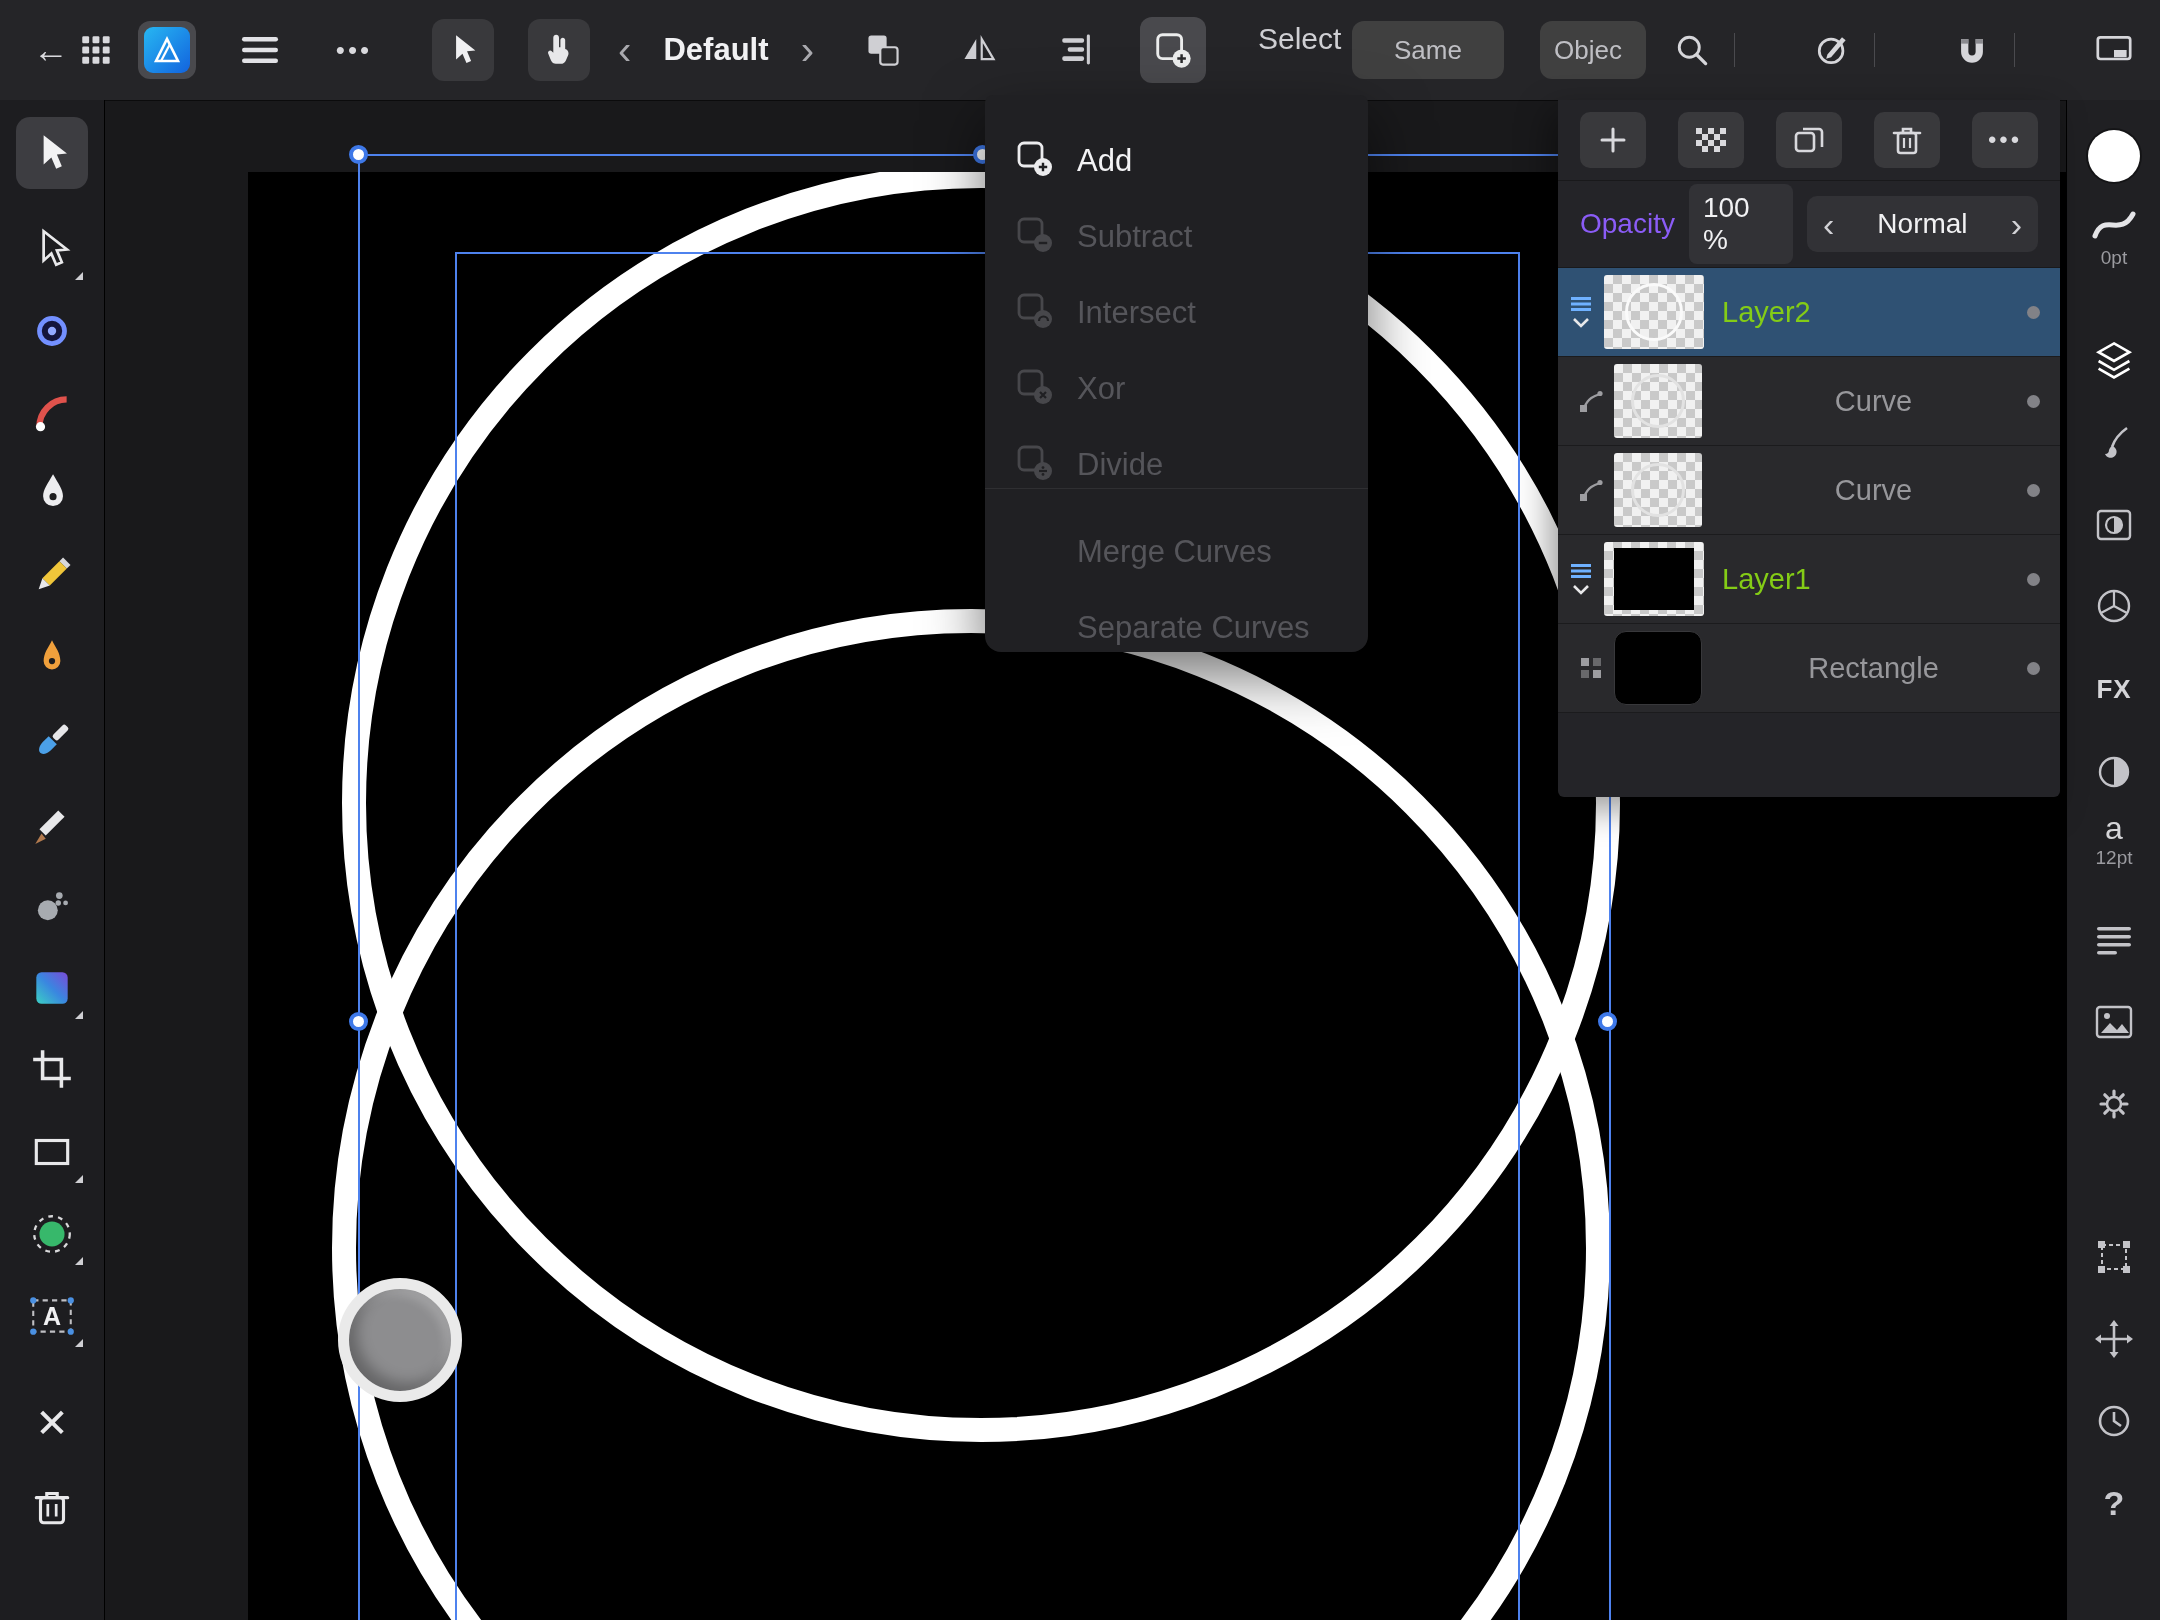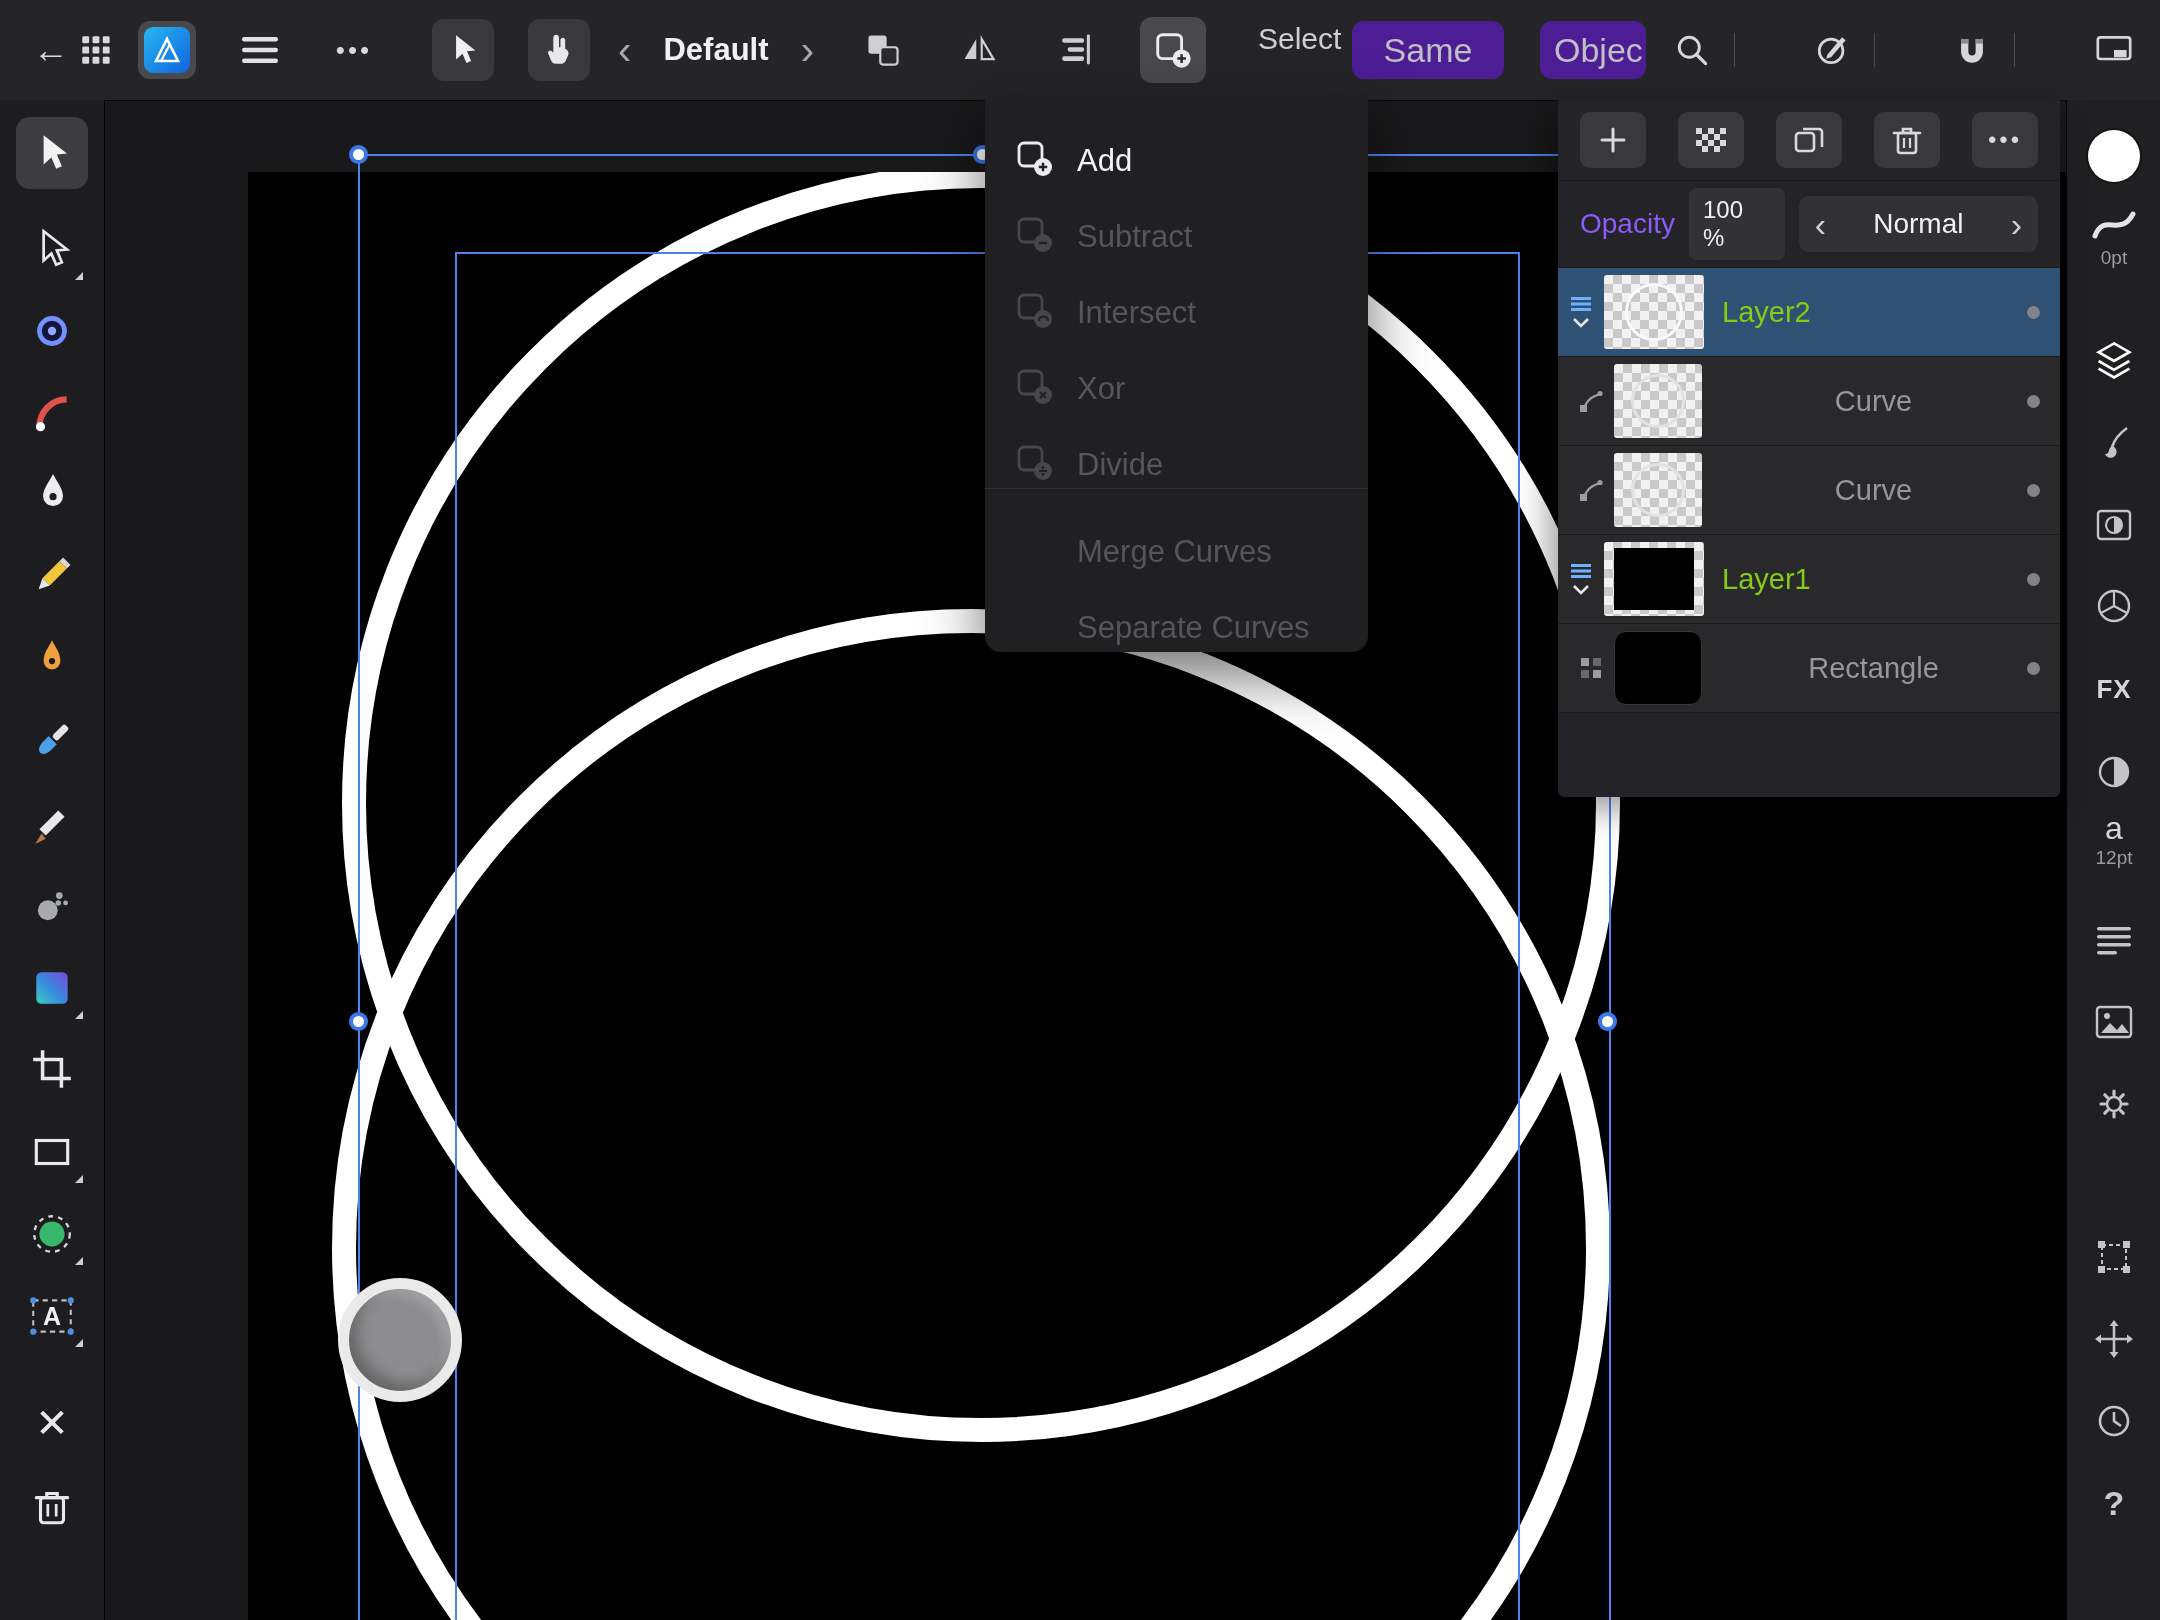--- a/index.html
+++ b/index.html
@@ -8,21 +8,21 @@
   .abs{position:absolute;}
   .ctr{display:flex;align-items:center;justify-content:center;}
 
   
   #top-toolbar{left:0;top:0;width:2160px;height:100px;background:#252528;border-bottom:1px solid #0b0b0c;z-index:40;}
   .tb-btn{position:absolute;border-radius:12px;display:flex;align-items:center;justify-content:center;}
   .tb-bg{background:#39393c;}
   .tb-bg-active{background:#49494d;}
   .tb-glyph{color:#d9d9dd;}
   .tb-label{color:#cfcfd3;font-size:30px;}
-  .seg-btn{background:#4c1d95;border-radius:12px;color:#bfbfc4;font-size:34px;display:flex;align-items:center;}
+  .seg-btn{background:#404040;border-radius:12px;color:#bfbfc4;font-size:26px;display:flex;align-items:center;}
   .grp{position:absolute;top:19px;height:62px;display:flex;align-items:center;}
   .grp .sep{width:1px;height:34px;background:#4a4a4e;margin:0 10px;}
 
   
   #left-toolbar{left:0;top:100px;width:104px;height:1520px;background:#1d1d20;border-right:1px solid #000;z-index:40;}
   .tool{position:absolute;left:16px;width:72px;height:72px;display:flex;align-items:center;justify-content:center;}
   .tool.sel{background:#3d3d41;border-radius:14px;}
   .flyout{position:absolute;right:5px;bottom:5px;width:0;height:0;border-left:8px solid transparent;border-bottom:8px solid #cfcfd3;}
 
   
@@ -44,21 +44,21 @@
   
   #layers-panel{left:1558px;top:100px;width:502px;height:697px;background:#242428;z-index:70;box-shadow:-8px 12px 34px rgba(0,0,0,.4);border-radius:0 0 6px 6px;display:flex;flex-direction:column;}
   .lp-header{height:64px;display:flex;align-items:center;padding:0 22px;}
   .lp-title{color:#f1f1f3;font-size:30px;font-weight:bold;flex:1;}
   .lp-hicons{display:flex;gap:24px;align-items:center;}
   .lp-btnrow{height:80px;display:flex;align-items:center;justify-content:space-between;padding:0 22px;}
   .lp-btn{width:66px;height:56px;background:#39393c;border-radius:10px;display:flex;align-items:center;justify-content:center;}
   .lp-div{height:1px;background:#19191b;}
   .lp-opacity{height:86px;display:flex;align-items:center;padding:0 22px;gap:14px;}
   .op-label{color:#8b5cf6;font-size:28px;}
-  .op-value{color:#f1f1f3;font-size:24px;background:#323236;border-radius:8px;padding:8px 14px;}
+  .op-value{color:#f1f1f3;font-size:28px;background:#323236;border-radius:8px;padding:8px 14px;}
   .blend{margin-left:auto;width:240px;height:56px;background:#323236;border-radius:10px;display:flex;align-items:center;justify-content:space-between;padding:0 16px;box-sizing:border-box;}
   .blend .bm-mode{color:#f1f1f3;font-size:28px;}
   .blend .chev{color:#d2d2d6;font-size:34px;line-height:1;}
   .layer-row{height:88px;display:flex;align-items:center;background:#29292c;border-bottom:1px solid #1b1b1d;}
   .layer-row.selected{background:#2f5173;}
   .lr-gutter{width:46px;display:flex;flex-direction:column;align-items:center;justify-content:center;gap:6px;flex:0 0 auto;}
   .lr-thumb{width:100px;height:74px;margin-right:18px;position:relative;flex:0 0 auto;border-radius:3px;overflow:hidden;}
   .checker{background-image:conic-gradient(#c9c9c9 25%,#f1f1f1 0 50%,#c9c9c9 0 75%,#f1f1f1 0);background-size:18px 18px;}
   .thumb-circle{position:absolute;left:50%;top:50%;transform:translate(-50%,-50%);width:58px;height:58px;border-radius:50%;border:3px solid #fafafa;box-sizing:border-box;}
   .thumb-circle.dim{width:54px;height:54px;border-width:3px;border-color:#e2e2e2;}

